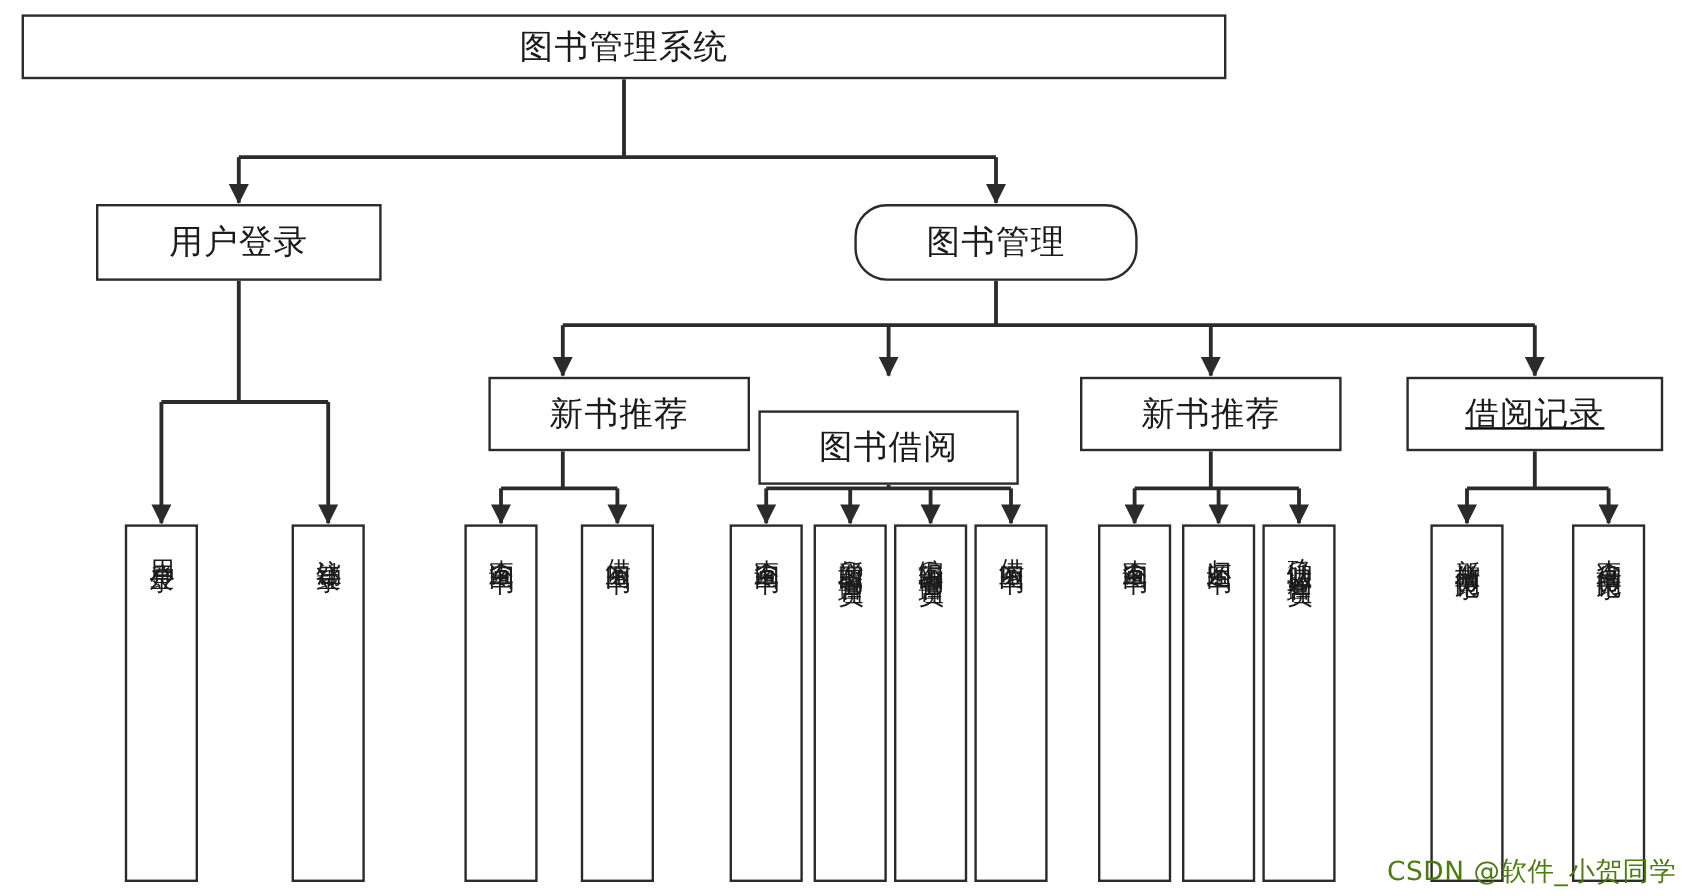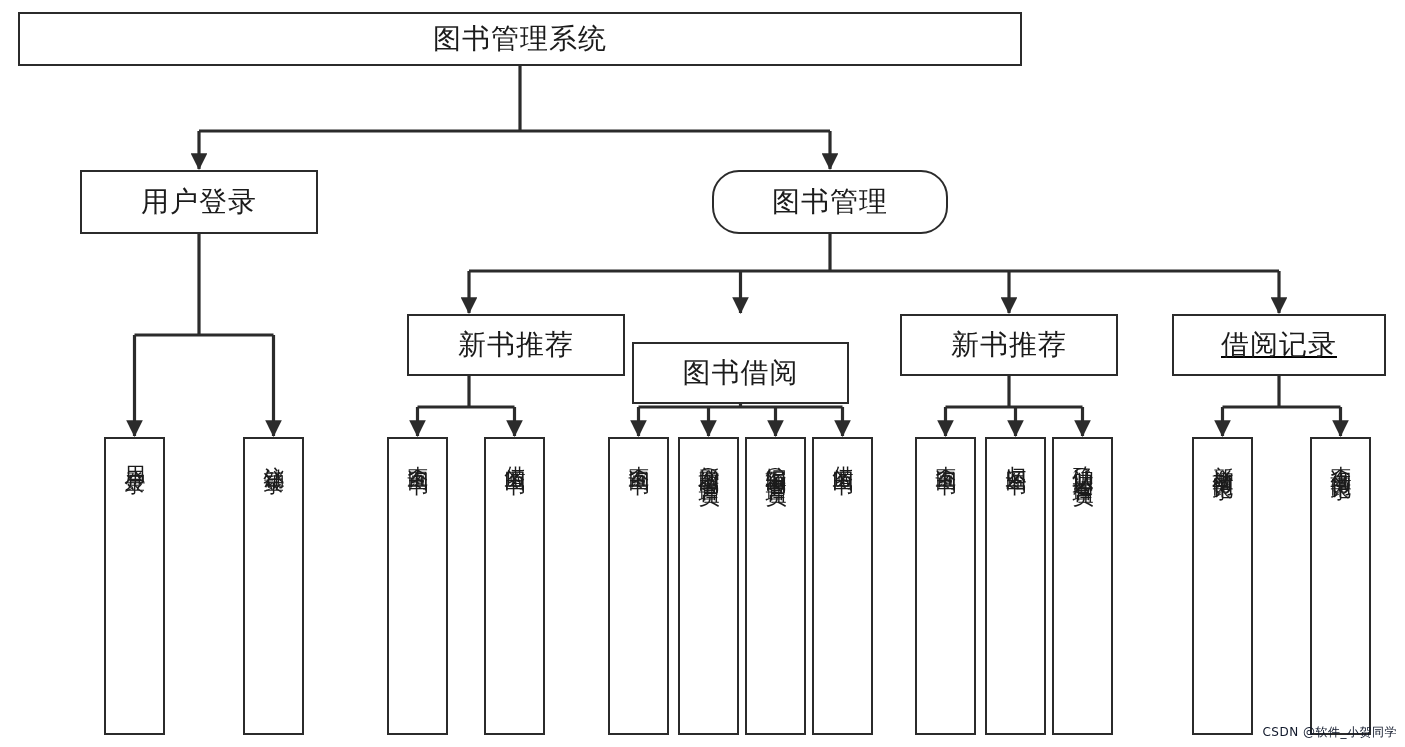--- a/index.html
+++ b/index.html
@@ -55,22 +55,22 @@
     font-size: 21px;
     letter-spacing: 3px;
     line-height: 1;
     white-space: nowrap;
   }
   
   #watermark {
     position: absolute;
     right: 8px;
     bottom: 6px;
-    font-size: 12px;
-    color: #0f172a;
+    font-size: 22px;
+    color: #4d7c0f;
     letter-spacing: 0.5px;
     white-space: nowrap;
     pointer-events: none;
     text-align: right;
   }
 </style>
 </head>
 <body>
 
 <div id="canvas">

